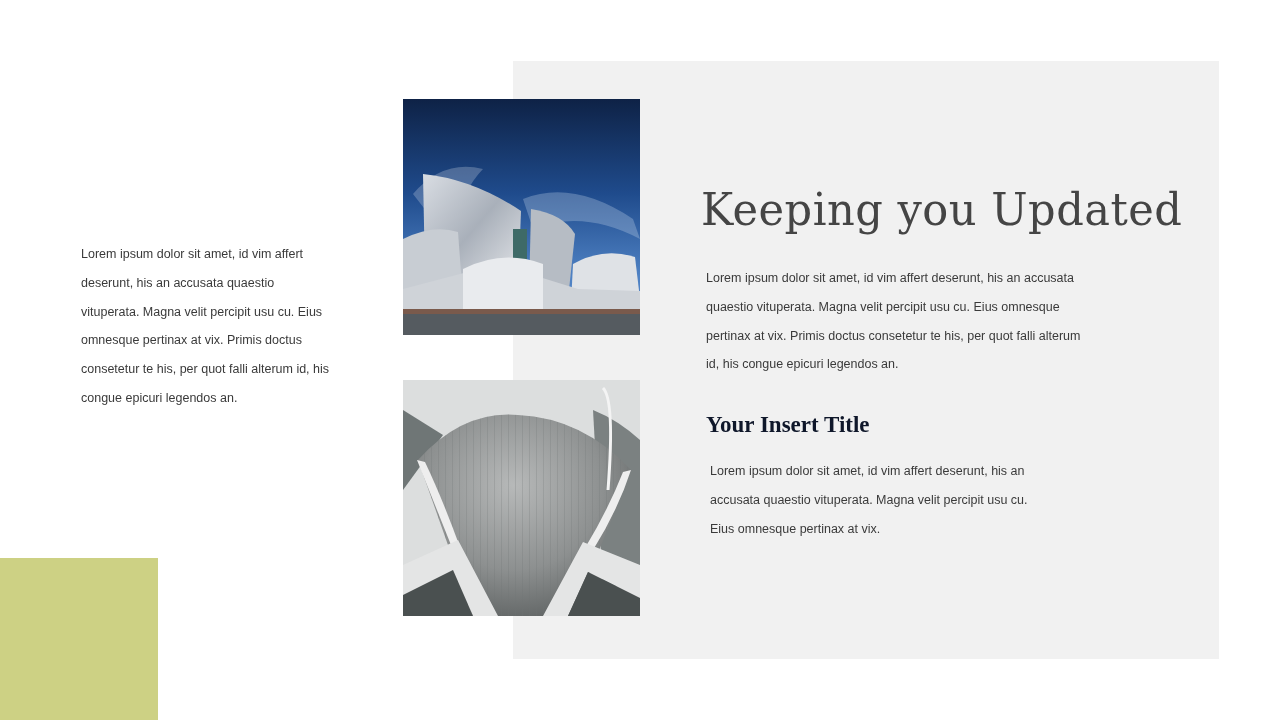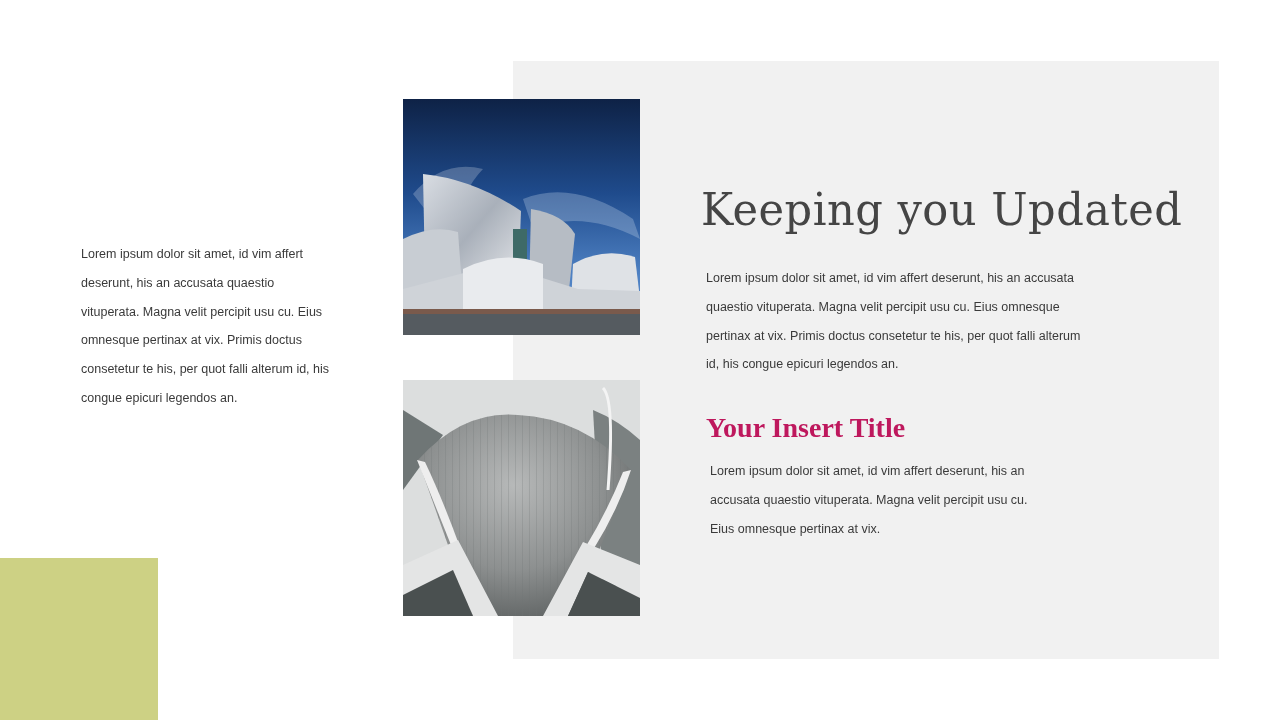--- a/index.html
+++ b/index.html
@@ -12,21 +12,21 @@
   .left-text { position: absolute; left: 81px; top: 240px; width: 255px; font-size: 12.5px; line-height: 28.8px; color: #3a3a3a; }
 
   .photo { position: absolute; left: 403px; width: 237px; height: 236px; overflow: hidden; }
   .photo svg { display: block; width: 100%; height: 100%; }
   .photo-1 { top: 99px; }
   .photo-2 { top: 380px; }
 
   .main-title { position: absolute; left: 701px; top: 184px; font-family: "DejaVu Serif", "Liberation Serif", serif; font-weight: 300; font-size: 44px; letter-spacing: 0.5px; color: #454545; white-space: nowrap; transform: scaleX(0.98); transform-origin: left; }
   .main-body { position: absolute; left: 706px; top: 264px; width: 380px; font-size: 12.5px; line-height: 28.8px; color: #3a3a3a; }
 
-  .sub-title { position: absolute; left: 706px; top: 412px; font-family: "Liberation Serif", "DejaVu Serif", serif; font-size: 28px; color: #be185d; white-space: nowrap; }
+  .sub-title { position: absolute; left: 706px; top: 412px; font-family: "Liberation Serif", "DejaVu Serif", serif; font-size: 23px; color: #0f172a; white-space: nowrap; }
   .sub-body { position: absolute; left: 710px; top: 457px; width: 335px; font-size: 12.5px; line-height: 28.8px; color: #3a3a3a; }
 </style>
 </head>
 <body>
 
 <div class="gray-panel"></div>
 <div class="green-block"></div>
 
 <p class="left-text">Lorem ipsum dolor sit amet, id vim affert deserunt, his an accusata quaestio vituperata. Magna velit percipit usu cu. Eius omnesque pertinax at vix. Primis doctus consetetur te his, per quot falli alterum id, his congue epicuri legendos an.</p>
 

